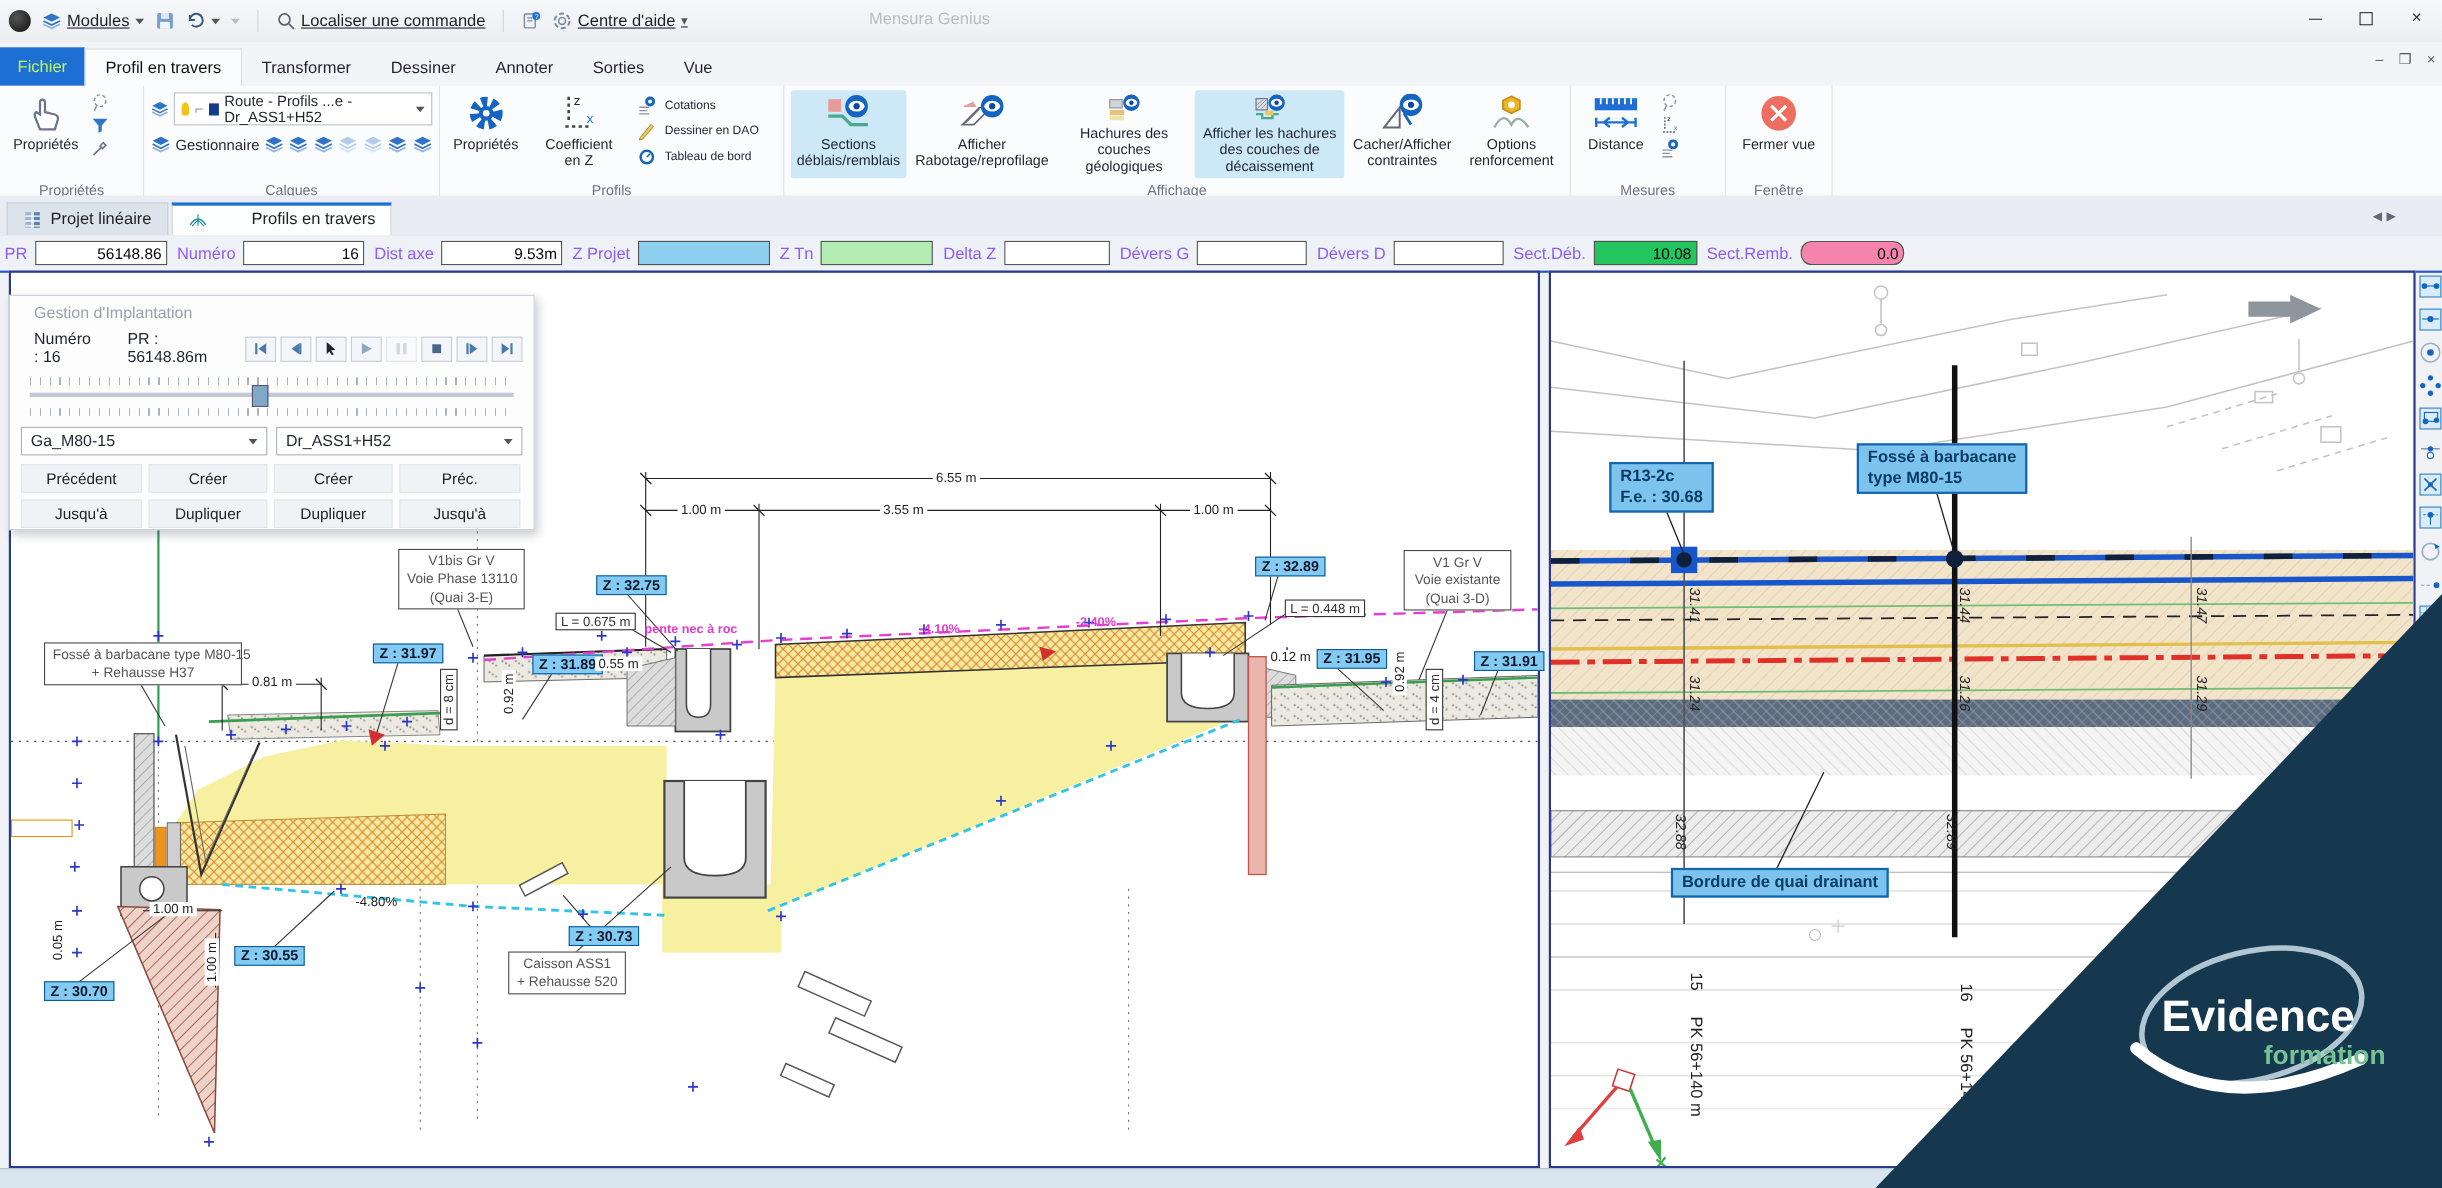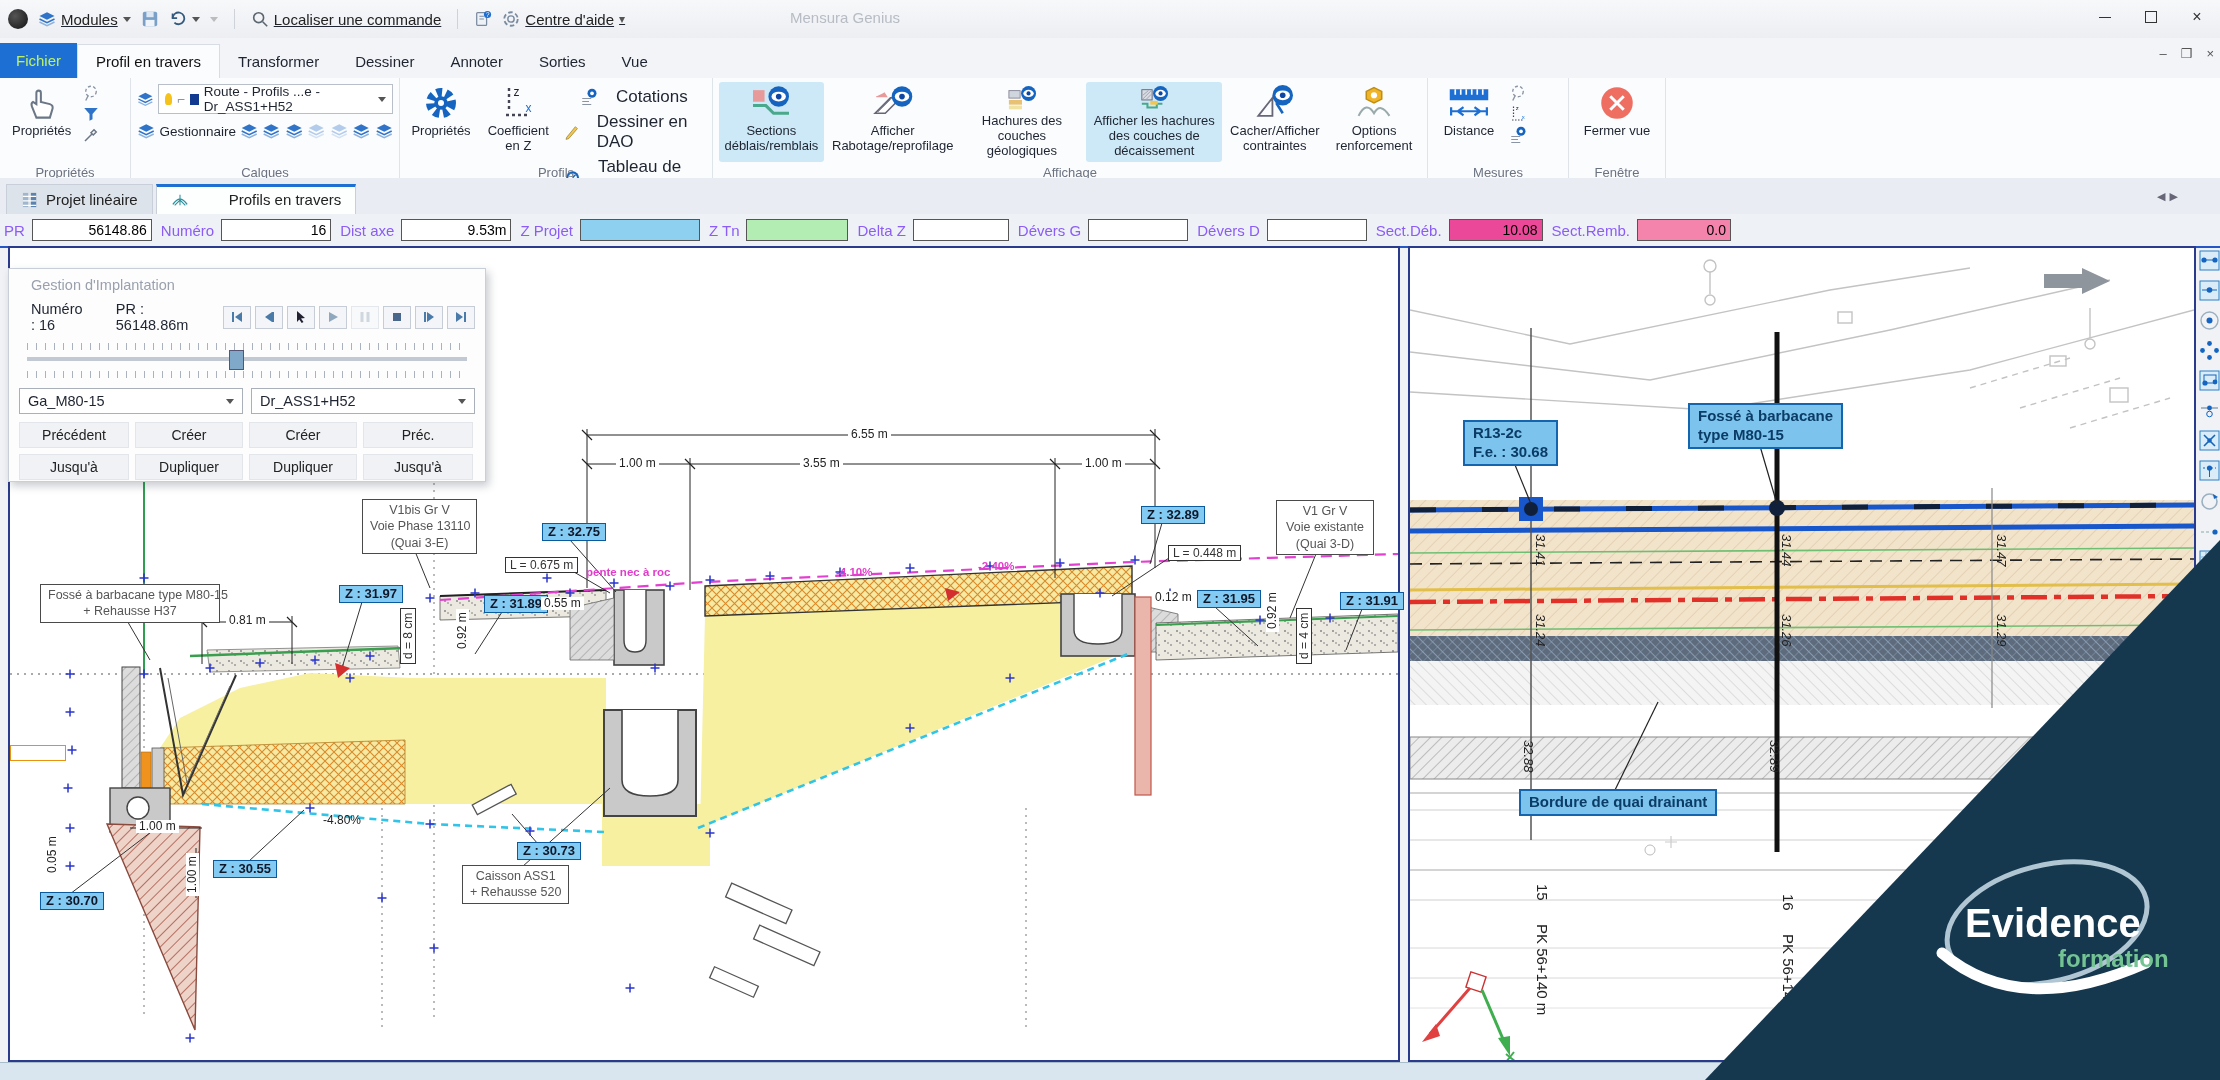--- a/index.html
+++ b/index.html
@@ -29,21 +29,21 @@
   .bigbtn{display:flex;flex-direction:column;align-items:center;justify-content:flex-start;padding:3px 6px;border-radius:3px;min-width:58px;height:74px;}
   .bigbtn .bicon{width:36px;height:36px;margin-bottom:3px;}
   .bigbtn .blabel{font-size:13px;line-height:1.15;text-align:center;color:#1e2430;}
   .bigbtn.hl{background:#cde9f7;}
   .minicol{display:flex;flex-direction:column;gap:3px;padding-top:2px;}
   .miniic{width:20px;height:18px;display:inline-block;}
   .smallrow{display:flex;align-items:center;gap:4px;font-size:13.5px;}
   .layerbox{display:flex;align-items:center;gap:5px;background:#fff;border:1px solid #b9bfc9;padding:2px 6px;height:24px;font-size:13.5px;}
   .sq-blue{width:11px;height:11px;background:#123a8f;display:inline-block;}
   .dot-y{width:9px;height:12px;background:#f4c21a;border-radius:50% 50% 30% 30%;display:inline-block;}
-  .listbtn{display:flex;align-items:center;gap:17px;font-size:17px;padding:1px 3px;justify-content:center;}
+  .listbtn{display:flex;align-items:center;gap:6px;font-size:11px;padding:1px 3px;}
   .dis{opacity:.35;}
   
   #viewtabs{position:absolute;left:0;top:178px;width:2220px;height:36px;background:#e9edf3;border-bottom:1px solid #d4d9e0;display:flex;align-items:flex-end;padding-left:6px;}
   .vtab{display:flex;align-items:center;gap:7px;padding:6px 14px;font-size:15px;color:#222;background:#dde3ea;border:1px solid #c9cfd8;border-bottom:none;margin-right:3px;}
   .vtab.active{background:#fdfefe;border-top:3px solid #1d6fd4;padding-top:4px;gap:40px;}
   .vtab .vic{width:18px;height:16px;}
   .tab-scroll{position:absolute;right:44px;top:12px;color:#667;font-size:11px;letter-spacing:4px;}
   
   #parambar{position:absolute;left:0;top:214px;width:2220px;height:32px;background:#eef1f6;border-bottom:2px solid #2456c8;display:flex;align-items:center;gap:9px;padding-left:4px;font-size:15px;}
   .pfield{display:flex;align-items:center;gap:7px;}
@@ -521,25 +521,25 @@
     <span class="pfield">
         <label>Dévers G</label>
         <input class="pin" style="width: 90px;" value="">
       </span>
     <span class="pfield">
         <label>Dévers D</label>
         <input class="pin" style="width: 90px;" value="">
       </span>
     <span class="pfield">
         <label>Sect.Déb.</label>
-        <input class="pin" style="width: 84px; background: #ec4899;" value="10.08">
+        <input class="pin" style="width: 84px; background: #22c55e;" value="10.08">
       </span>
     <span class="pfield">
         <label>Sect.Remb.</label>
-        <input class="pin" style="width: 84px; background: rgb(245, 132, 172);" value="0.0">
+        <input class="pin" style="width: 84px; background: rgb(245, 132, 172); border-radius: 10px;" value="0.0">
       </span>
   </div>
 
   <div id="implant">
     <div class="ptitle">Gestion d'Implantation</div>
     <div class="prow">
       <span>Numéro : 16</span>
       <span>PR : 56148.86m</span>
       <span class="media">
         <span class="mbtn">

